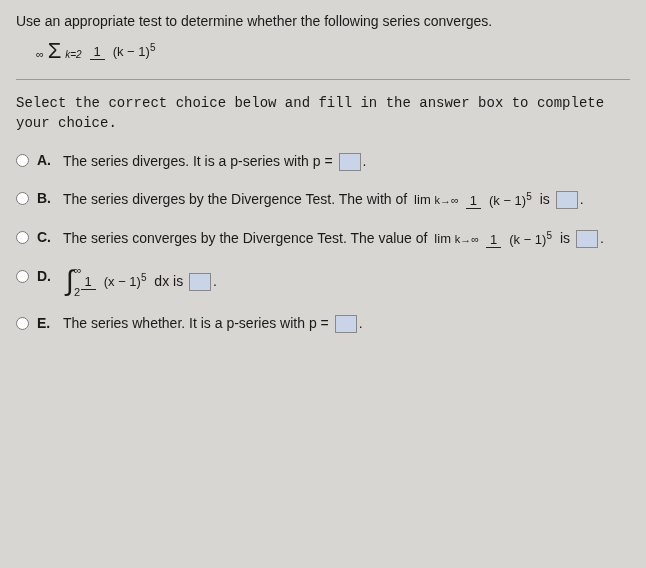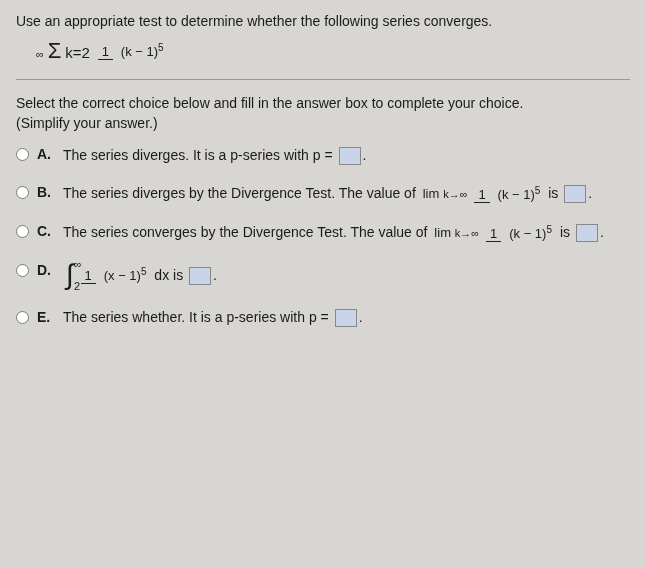--- a/index.html
+++ b/index.html
@@ -14,24 +14,24 @@
       line-height: 1.4;
     }
     .instruction { }
     .series-block { margin: 8px 0 16px 20px; }
     .frac { display: inline-block; vertical-align: middle; text-align: right; }
     .frac .num { border-bottom: 1px solid #222; padding: 0 4px; font-size: 13px; }
     .frac .den { padding: 0 4px; font-size: 13px; }
     .sigma-block { display: inline-block; vertical-align: middle; text-align: center; margin-right: 4px; }
     .sigma-top { font-size: 11px; }
     .sigma-sym { font-size: 22px; line-height: 1; }
-    .sigma-bot { font-size: 15px; }
+    .sigma-bot { font-size: 10px; font-style: italic; }
     sup { font-size: 10px; }
     hr.divider { border: none; border-top: 1px solid #999; margin: 14px 0; }
-    .prompt { margin-bottom: 12px; }
+    .prompt { margin-bottom: 18px; font-family: Liberation Mono, monospace; }
     .choice { display: flex; align-items: flex-start; margin-bottom: 18px; gap: 8px; }
     .choice input[type=radio] { margin-top: 3px; flex-shrink: 0; }
     .choice-label { font-weight: bold; flex-shrink: 0; width: 18px; }
     .choice-body { flex: 1; display: inline; }
     .input-box {
       display: inline-block;
       width: 22px;
       height: 18px;
       background: #c9d4e8;
       border: 1px solid #888;
@@ -61,37 +61,36 @@
   <span class="frac">
     <span class="num">1</span>
     <span class="den"><span>(k − 1)</span><sup>5</sup></span>
   </span>
 </div>
 
 <hr class="divider">
 
 <div class="prompt">
   <div>Select the correct choice below and fill in the answer box to complete your choice.</div>
-  <div>(Simplify your answer.)</div>
 </div>
 
 <div class="choice">
   <input type="radio" name="ans" style="">
   <span class="choice-label">A.</span>
   <span class="choice-body">
     <span class="inl">The series diverges. It is a p-series with p =</span>
     <span class="input-box"></span><span class="inl">.</span>
   </span>
 </div>
 
 <div class="choice">
   <input type="radio" name="ans" style="">
   <span class="choice-label">B.</span>
   <span class="choice-body">
-    <span class="inl">The series diverges by the Divergence Test. The value of</span>
+    <span class="inl">The series diverges by the Divergence Test. The with of</span>
     <span class="limblock">
       <span class="limtop">lim</span>
       <span class="limbot">k→∞</span>
     </span>
     <span class="frac inl">
       <span class="num">1</span>
       <span class="den"><span>(k − 1)</span><sup>5</sup></span>
     </span>
     <span class="inl">is</span>
     <span class="input-box"></span><span class="inl">.</span>

